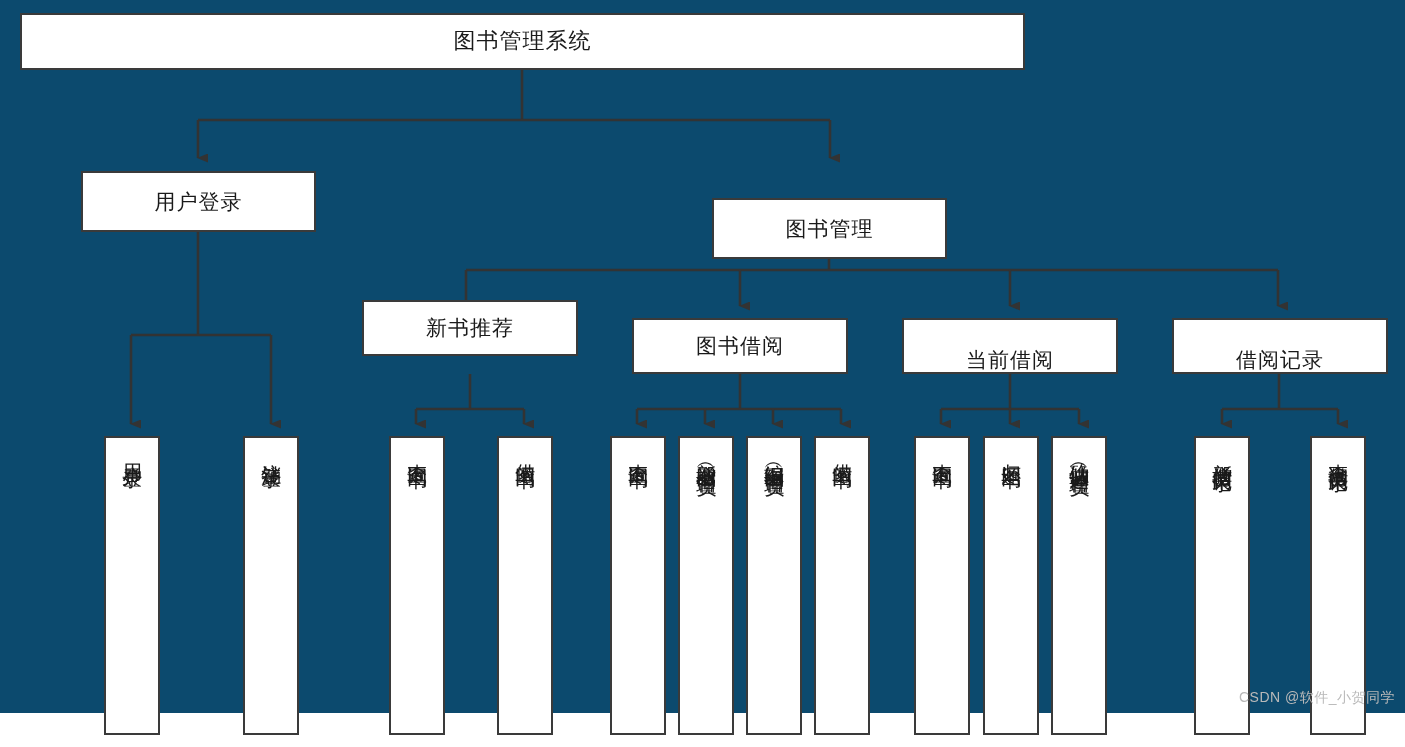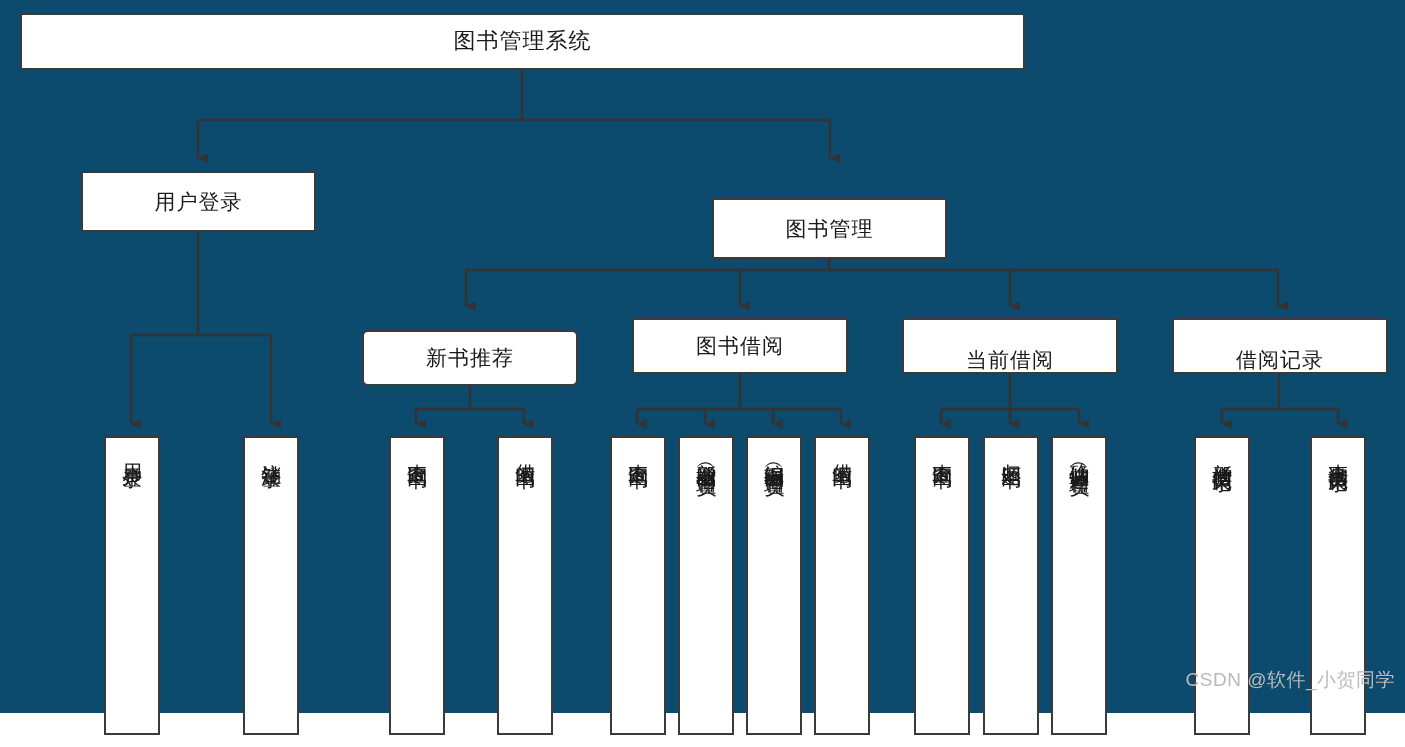--- a/index.html
+++ b/index.html
@@ -39,22 +39,22 @@
     writing-mode:vertical-rl;
     text-orientation:upright;
     line-height:1.08;
     letter-spacing:2px;
     white-space:nowrap;
     display:block;
   }
   .watermark{
     position:absolute;
     right:10px;
-    bottom:20px;
-    font-size:19px;
+    bottom:6px;
+    font-size:14px;
     color:#b9b9b9;
     letter-spacing:0.5px;
     white-space:nowrap;
     pointer-events:none;
   }
 </style>
 </head>
 <body>
 
 <div id="diagram-root">
@@ -114,21 +114,21 @@
     <span>图书管理系统</span>
   </div>
 
   <div class="node horiz" style="left:81px;top:171px;width:235px;height:61px;">
     <span>用户登录</span>
   </div>
   <div class="node horiz" style="left:712px;top:178px;width:235px;height:61px;margin-top:20px;">
     <span>图书管理</span>
   </div>
 
-  <div class="node horiz" style="left:362px;top:330px;width:216px;height:56px;border-radius:6px;">
+  <div class="node horiz" style="left:362px;top:300px;width:216px;height:56px;">
     <span>新书推荐</span>
   </div>
   <div class="node horiz" style="left:632px;top:318px;width:216px;height:56px;">
     <span>图书借阅</span>
   </div>
   <div class="node horiz" style="left:902px;top:318px;width:216px;height:56px;align-items:flex-end;">
     <span>当前借阅</span>
   </div>
   <div class="node horiz" style="left:1172px;top:318px;width:216px;height:56px;align-items:flex-end;">
     <span>借阅记录</span>

